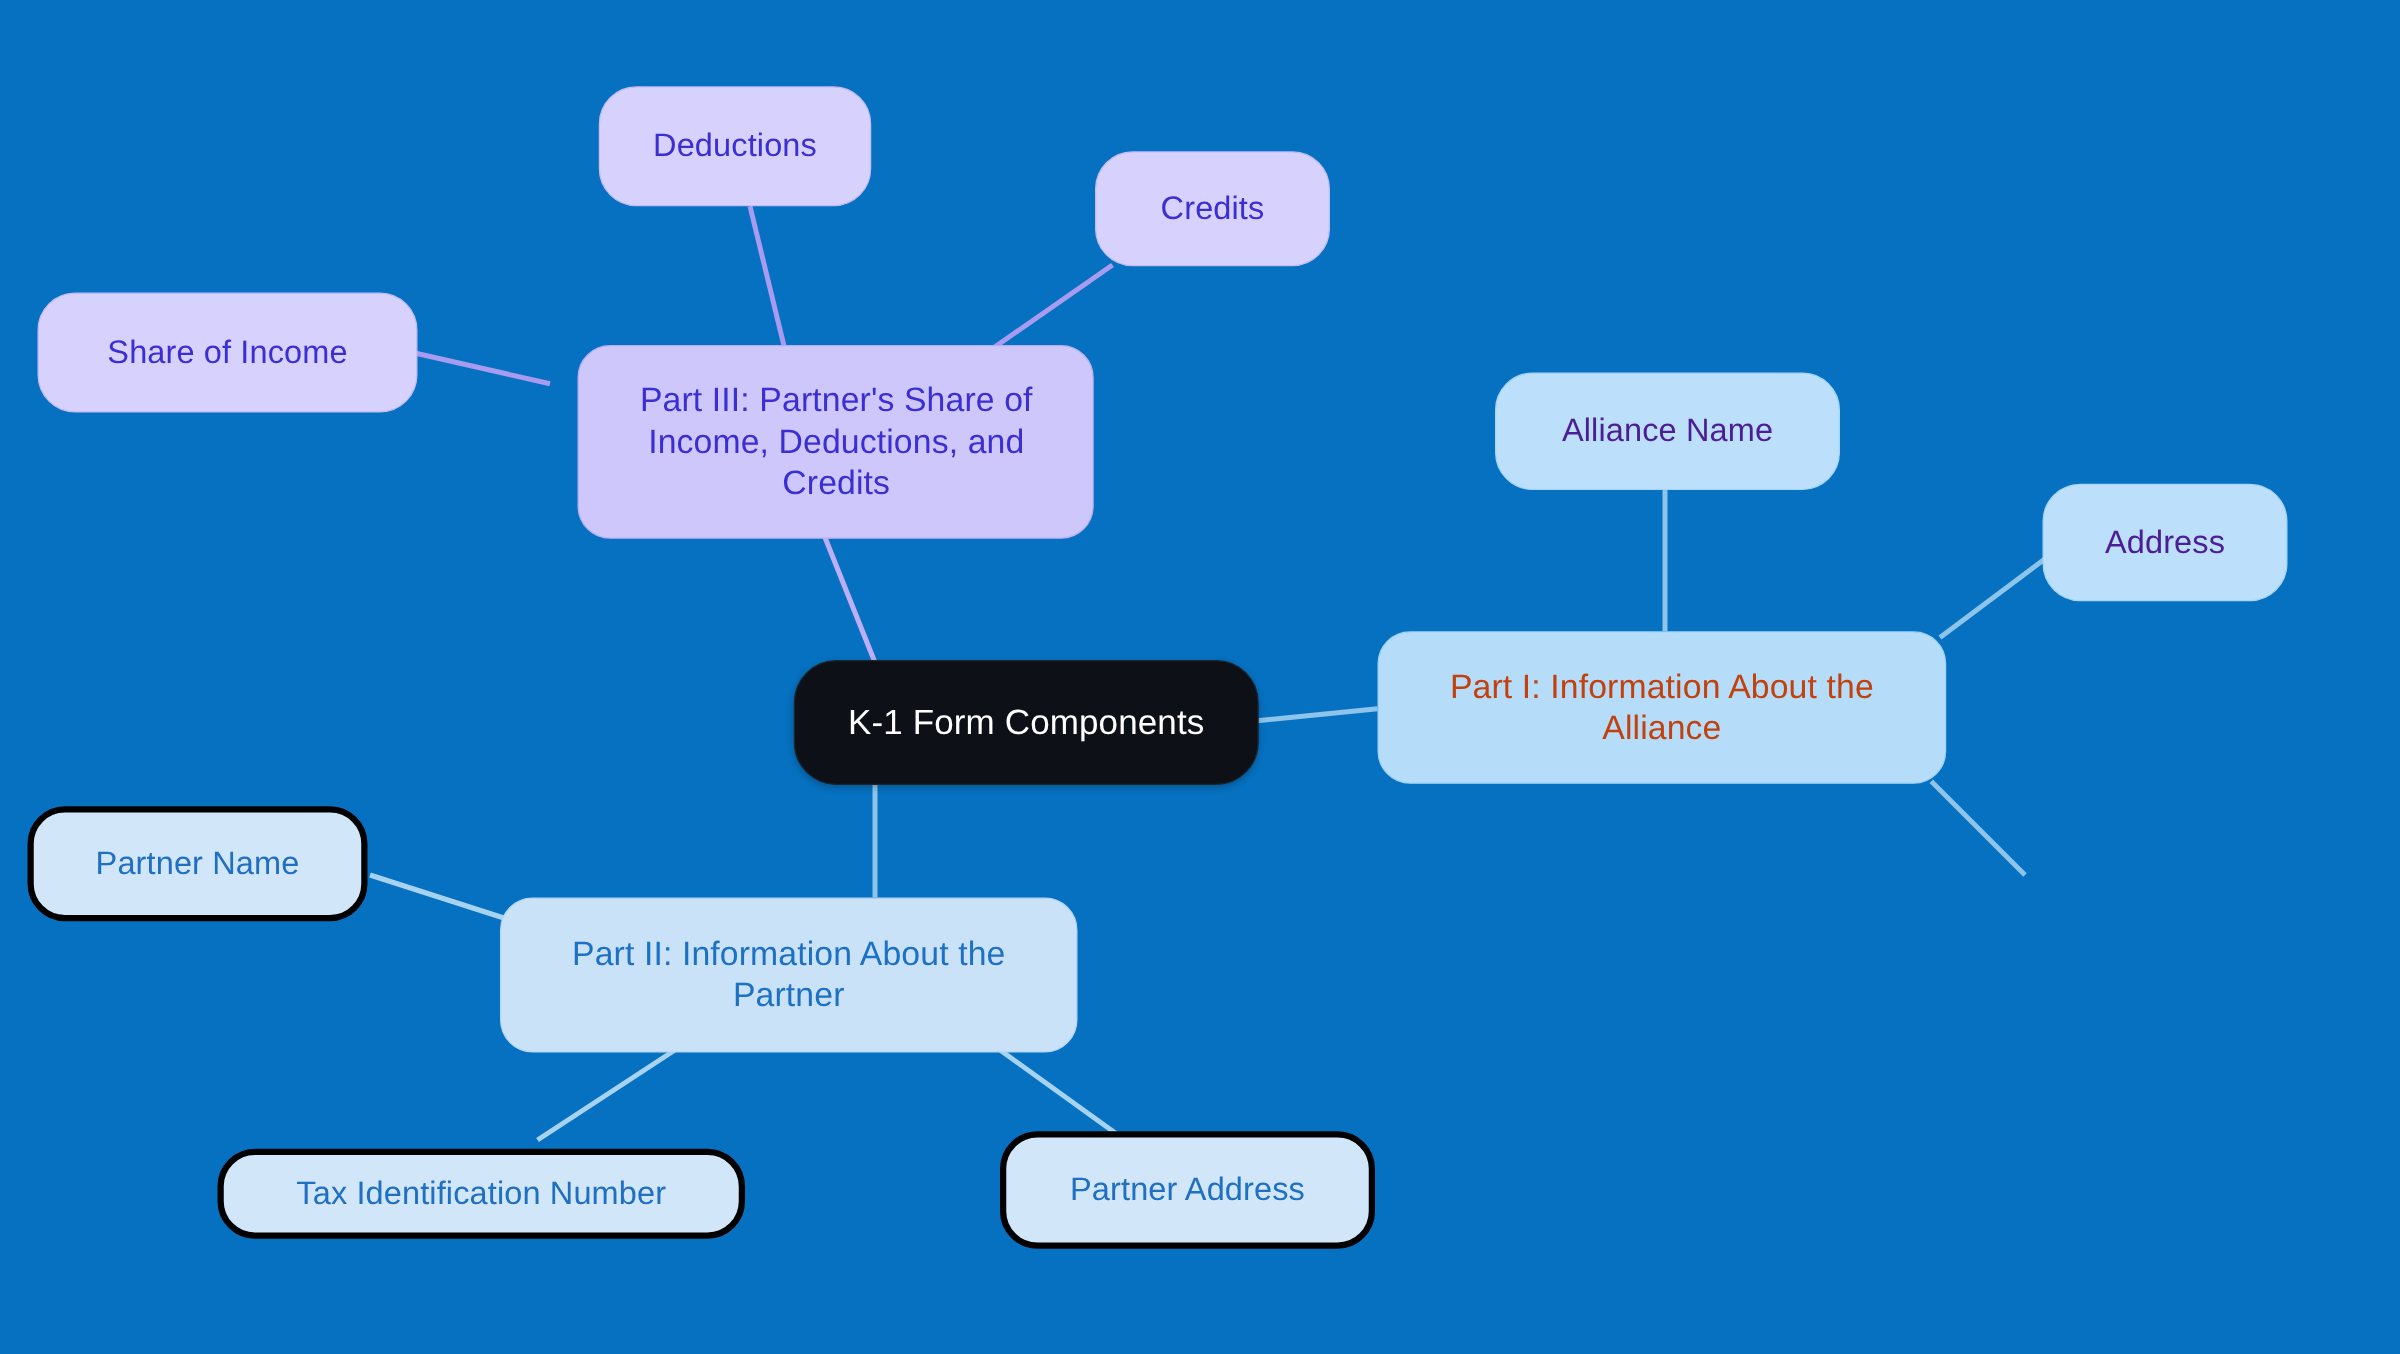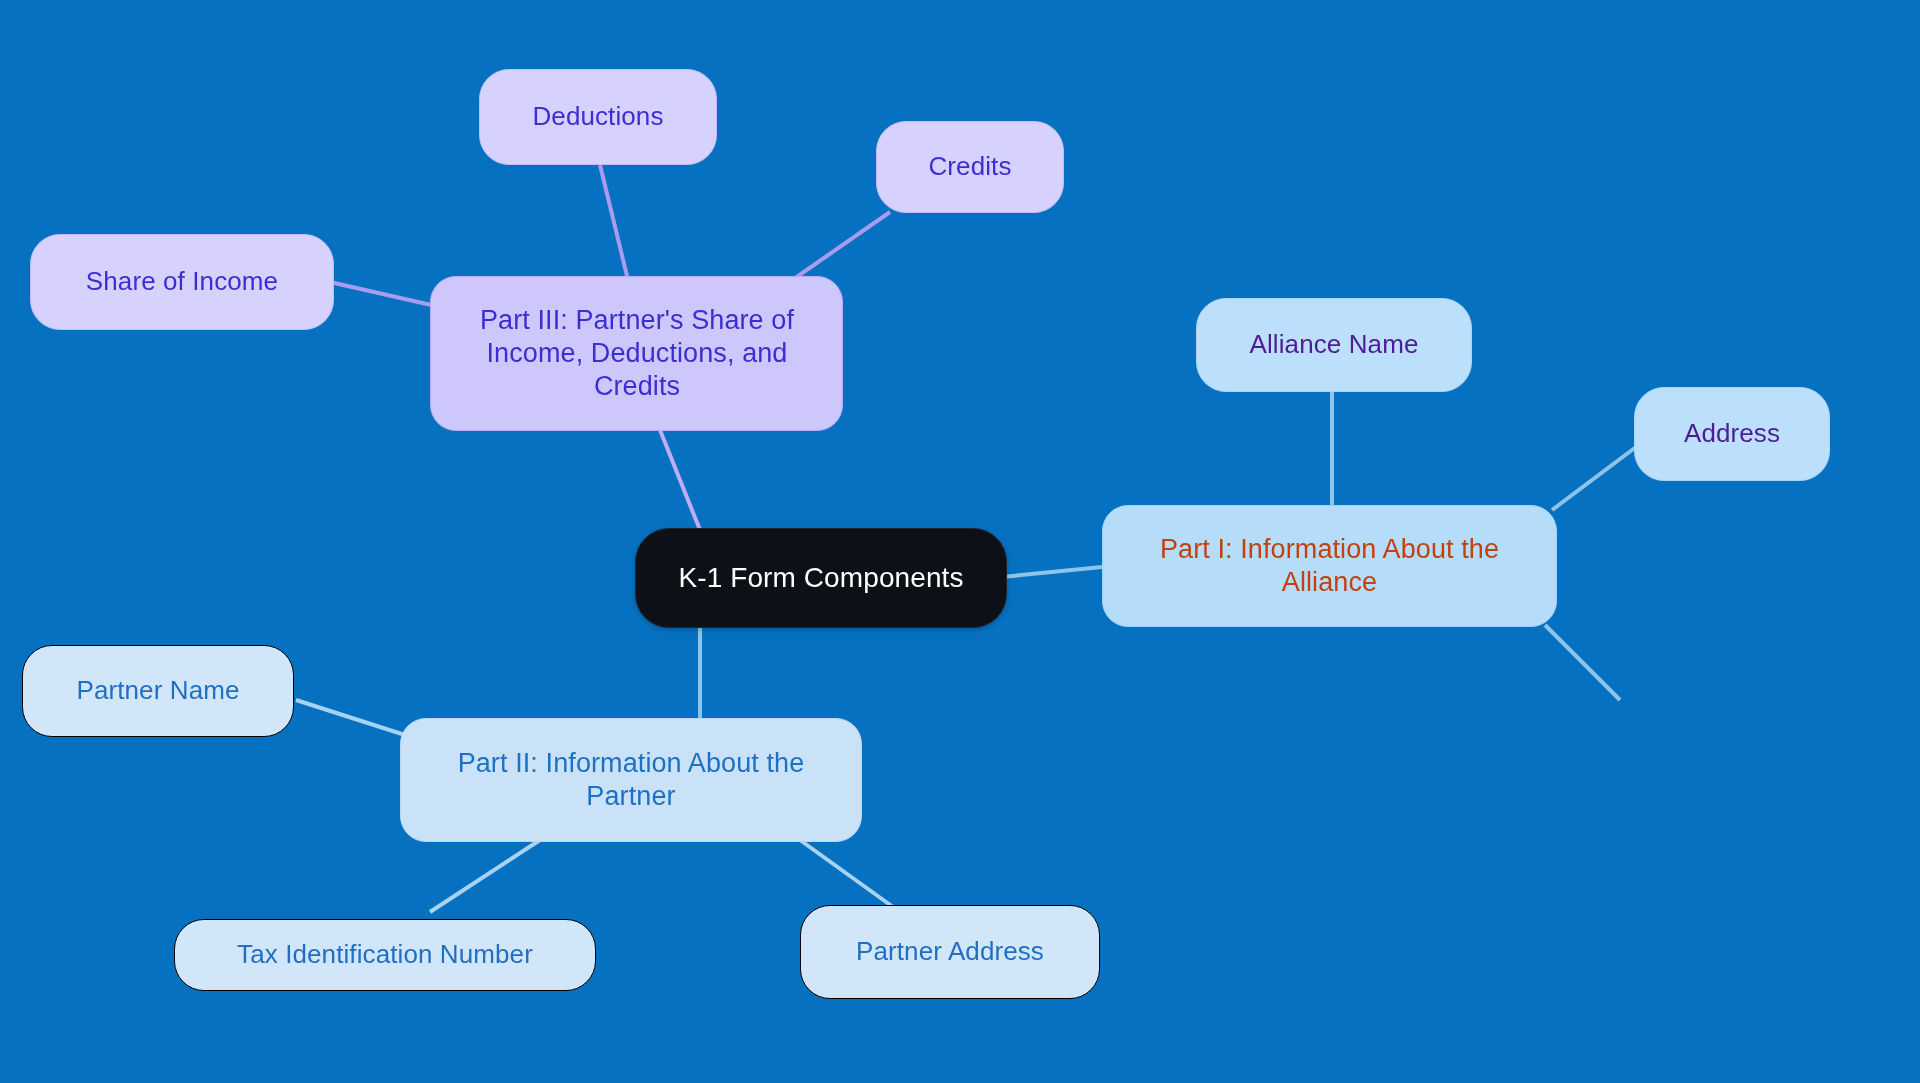--- a/index.html
+++ b/index.html
@@ -63,21 +63,21 @@
   .node.branch-blue2 {
     background: #cae2f8;
     color: #1d71c4;
     border: 1px solid #b6d6f4;
     font-size: 27px;
     border-radius: 26px;
   }
   .node.leaf-blue2 {
     background: #d2e6fa;
     color: #1f6fc2;
-    border: 1px solid #000000;
+    border: 5px solid #000000;
     font-size: 26px;
     border-radius: 30px;
   }
   .node.branch-purple {
     background: #cdc7fb;
     color: #3b2fd4;
     border: 1px solid #b7aef8;
     font-size: 27px;
     border-radius: 26px;
   }
@@ -127,23 +127,23 @@
 
   <div class="node branch-blue2" style="left:400px; top:718px; width:462px; height:124px;">Part II: Information About the
 Partner</div>
 
   <div class="node leaf-blue2" style="left:22px; top:645px; width:272px; height:92px;">Partner Name</div>
 
   <div class="node leaf-blue2" style="left:174px; top:919px; width:422px; height:72px;">Tax Identification Number</div>
 
   <div class="node leaf-blue2" style="left:800px; top:905px; width:300px; height:94px;">Partner Address</div>
 
-  <div class="node branch-purple" style="left:430px; top:276px; width:413px; height:155px;padding-left:15px;">Part III: Partner's Share of
+  <div class="node branch-purple" style="left:462px; top:276px; width:413px; height:155px;padding-left:15px;">Part III: Partner's Share of
 Income, Deductions, and
 Credits</div>
 
   <div class="node leaf-purple" style="left:30px; top:234px; width:304px; height:96px;">Share of Income</div>
 
-  <div class="node leaf-purple" style="left:479px; top:69px; width:238px; height:96px;">Deductions</div>
+  <div class="node leaf-purple" style="left:479px; top:69px; width:218px; height:96px;">Deductions</div>
 
   <div class="node leaf-purple" style="left:876px; top:121px; width:188px; height:92px;">Credits</div>
 
 </div>
 
 </body></html>

